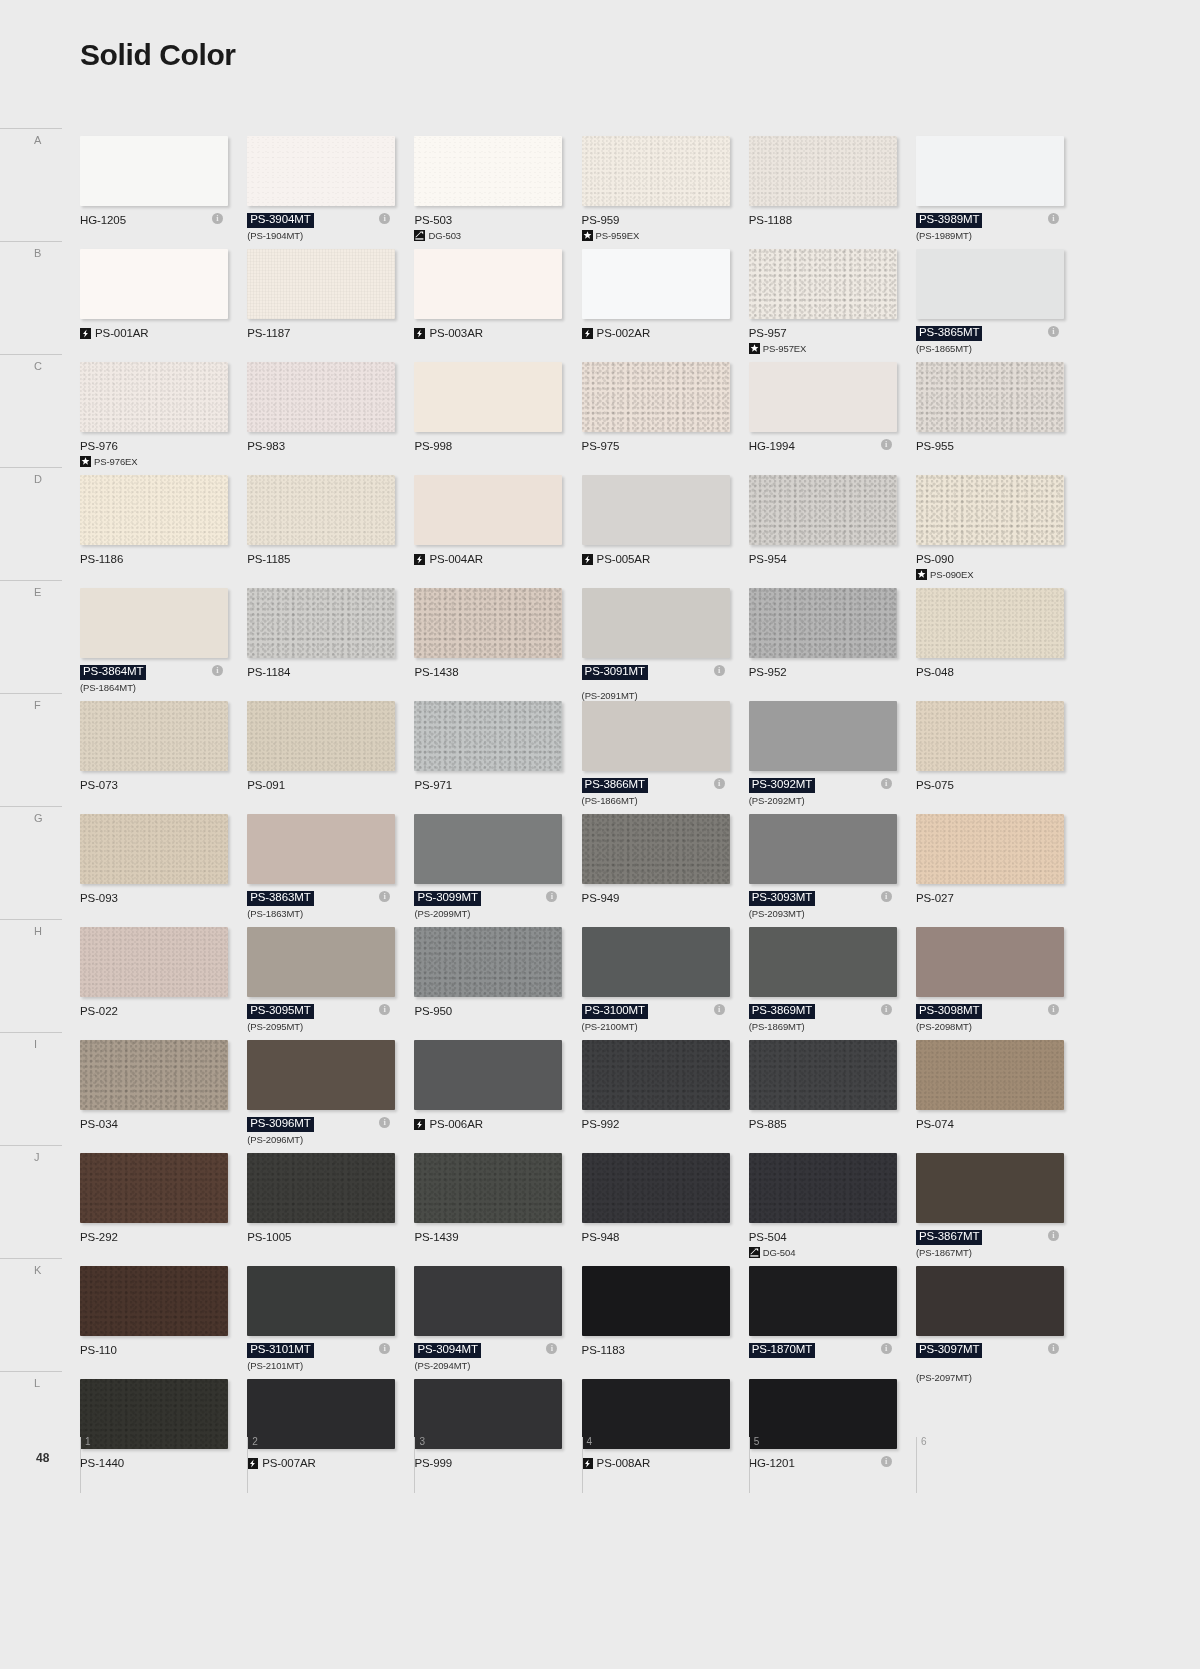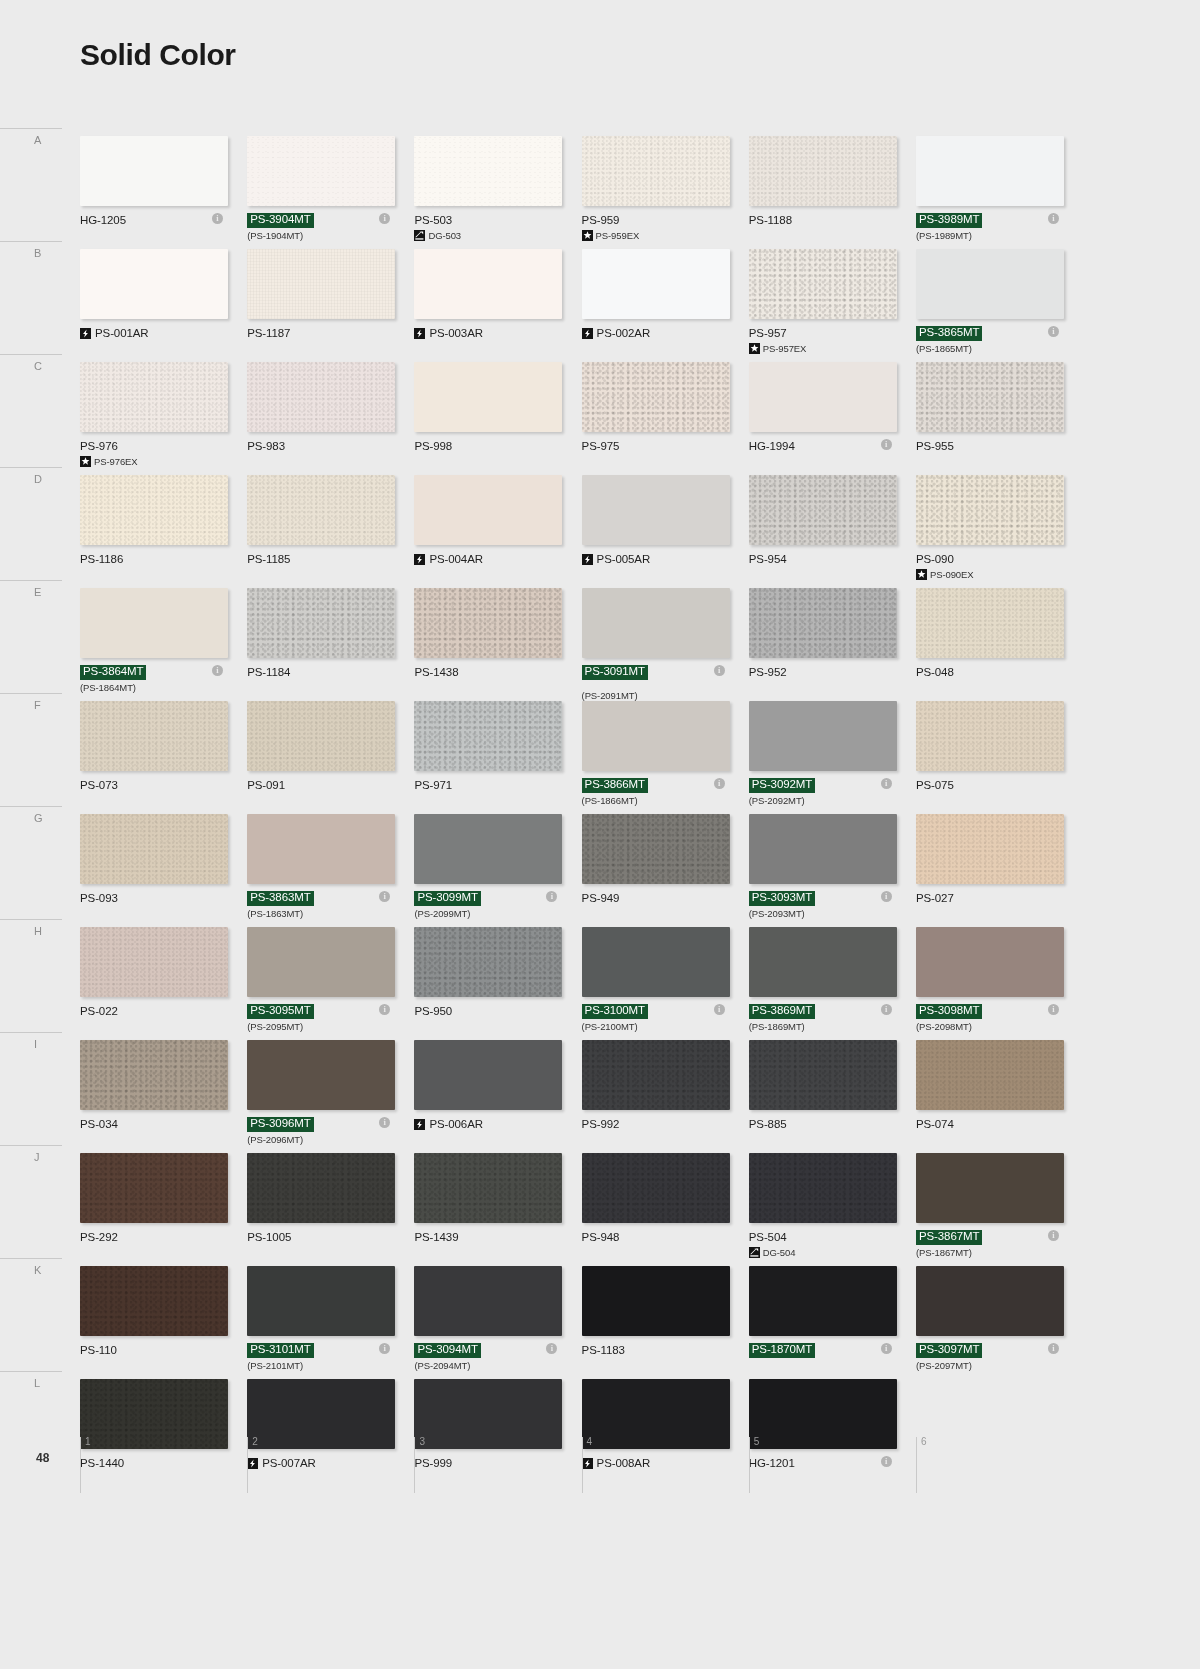--- a/index.html
+++ b/index.html
@@ -86,21 +86,21 @@
     background-size: auto, auto, 6px 6px;
   }
 
   
   .labels { position: absolute; left: 0; top: 77px; width: 160px; }
   .label-main { display: flex; align-items: center; height: 14px; }
   .code {
     font-size: 11.5px; color: #222; letter-spacing: -0.1px; white-space: nowrap;
   }
   .code.hl {
-    background: #14532d; color: #fff; padding: 1.5px 3px 2px 3px; line-height: 1;
+    background: #0f172a; color: #fff; padding: 1.5px 3px 2px 3px; line-height: 1;
   }
   .sub {
     font-size: 9.5px; color: #333; margin-top: 2px; letter-spacing: -0.1px; white-space: nowrap;
   }
   .sub-row { display: flex; align-items: center; gap: 3px; margin-top: 2.5px; }
 
   .info-icon {
     position: absolute; left: 132px; top: 0;
     width: 11px; height: 11px; border-radius: 50%;
     background: #b3b3b3; color: #ebebeb;
@@ -995,21 +995,21 @@
       </div>
       <div class="cell">
         <div class="swatch" style="background: rgb(58, 52, 50);">
           <div class="tex tex-smooth"></div>
         </div>
         <div class="labels">
           <div class="label-main">
             <span class="code hl">PS-3097MT</span>
           </div>
           <div class="sub-row">
-            <span class="sub" style="margin-top: 0px;">(PS-2097MT)</span>
+            <span class="sub" style="margin-top: 12px;">(PS-2097MT)</span>
           </div>
           <div class="info-icon">i</div>
         </div>
       </div>
       <div class="cell">
         <div class="swatch" style="background: rgb(52, 52, 47);">
           <div class="tex tex-coarse"></div>
         </div>
         <div class="labels">
           <div class="label-main">

